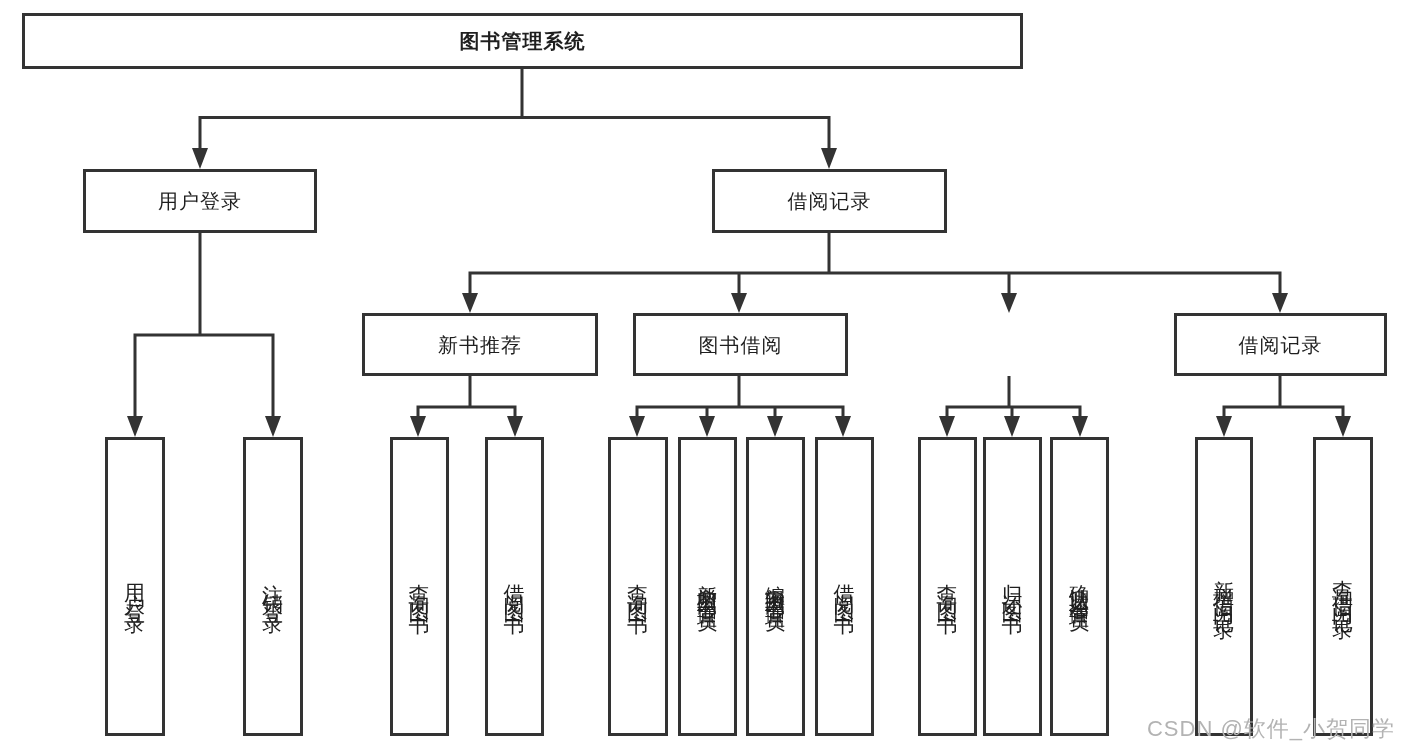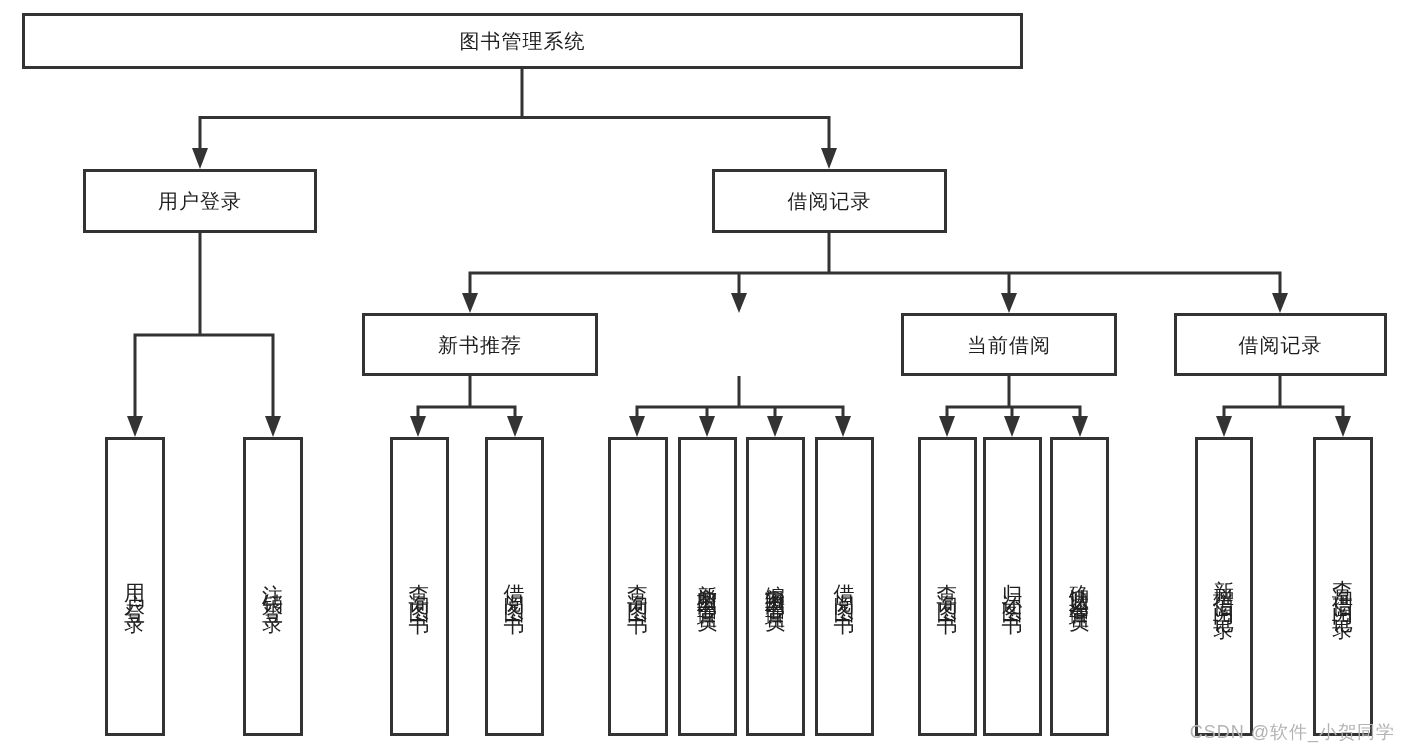--- a/index.html
+++ b/index.html
@@ -32,21 +32,21 @@
   .v{
     writing-mode:vertical-rl;
     font-size:21px;
     letter-spacing:10px;
   }
   .v.ls-m{letter-spacing:8px;}
   .v.ls-s{letter-spacing:4px;font-size:20px;}
   #watermark{
     position:absolute;
     right:10px;bottom:3px;
-    font-size:18px;
+    font-size:22px;
     color:var(--wm);
     letter-spacing:1px;
     white-space:nowrap;
     z-index:5;
     margin-top:44px;
   }
 </style>
 </head>
 <body>
 
@@ -104,27 +104,27 @@
       M699 416 L715 416 L707 437 Z
       M767 416 L783 416 L775 437 Z
       M835 416 L851 416 L843 437 Z
       M939 416 L955 416 L947 437 Z
       M1004 416 L1020 416 L1012 437 Z
       M1072 416 L1088 416 L1080 437 Z
       M1216 416 L1232 416 L1224 437 Z
       M1335 416 L1351 416 L1343 437 Z"></path>
   </svg>
 
-  <div class="box h" style="left:22px;top:13px;width:1001px;height:56px;">图书管理系统</div>
+  <div class="box h" style="left:22px;top:13px;width:1001px;height:56px;font-weight:bold;">图书管理系统</div>
 
   <div class="box h" style="left:83px;top:169px;width:234px;height:64px;">用户登录</div>
   <div class="box h" style="left:712px;top:169px;width:235px;height:64px;">借阅记录</div>
 
   <div class="box h" style="left:362px;top:313px;width:236px;height:63px;">新书推荐</div>
-  <div class="box h" style="left:901px;top:313px;width:216px;height:63px;">当前借阅</div>
+  <div class="box h" style="left:633px;top:313px;width:215px;height:63px;">图书借阅</div>
   <div class="box h" style="left:1174px;top:313px;width:213px;height:63px;">借阅记录</div>
 
   <div class="box v" style="left:105px;top:437px;width:60px;height:299px;">用户登录</div>
   <div class="box v" style="left:243px;top:437px;width:60px;height:299px;">注销登录</div>
   <div class="box v" style="left:390px;top:437px;width:59px;height:299px;">查询图书</div>
   <div class="box v" style="left:485px;top:437px;width:59px;height:299px;">借阅图书</div>
   <div class="box v" style="left:608px;top:437px;width:60px;height:299px;">查询图书</div>
   <div class="box v ls-s" style="left:678px;top:437px;width:59px;height:299px;">新增图书（管理员）</div>
   <div class="box v ls-s" style="left:746px;top:437px;width:59px;height:299px;">编辑图书（管理员）</div>
   <div class="box v" style="left:815px;top:437px;width:59px;height:299px;">借阅图书</div>

